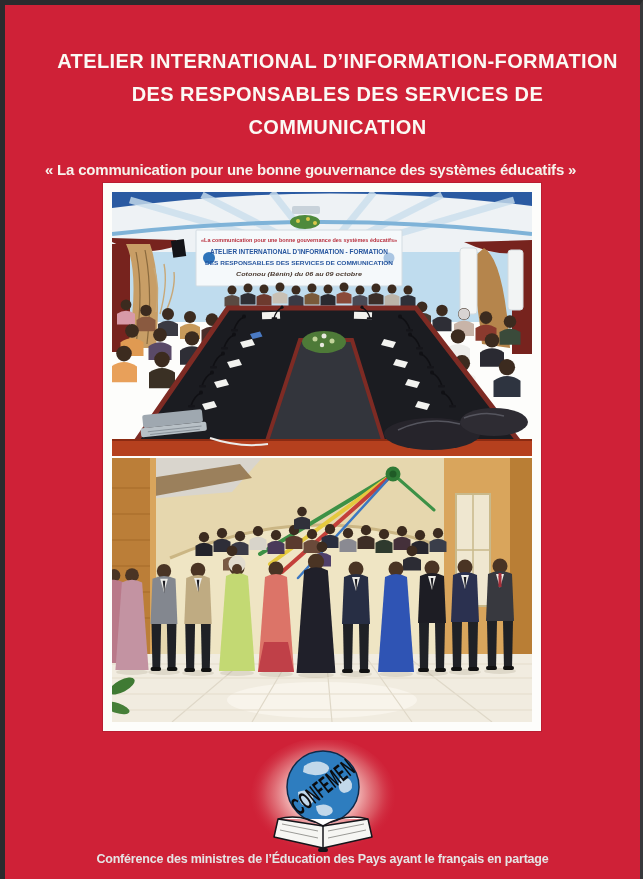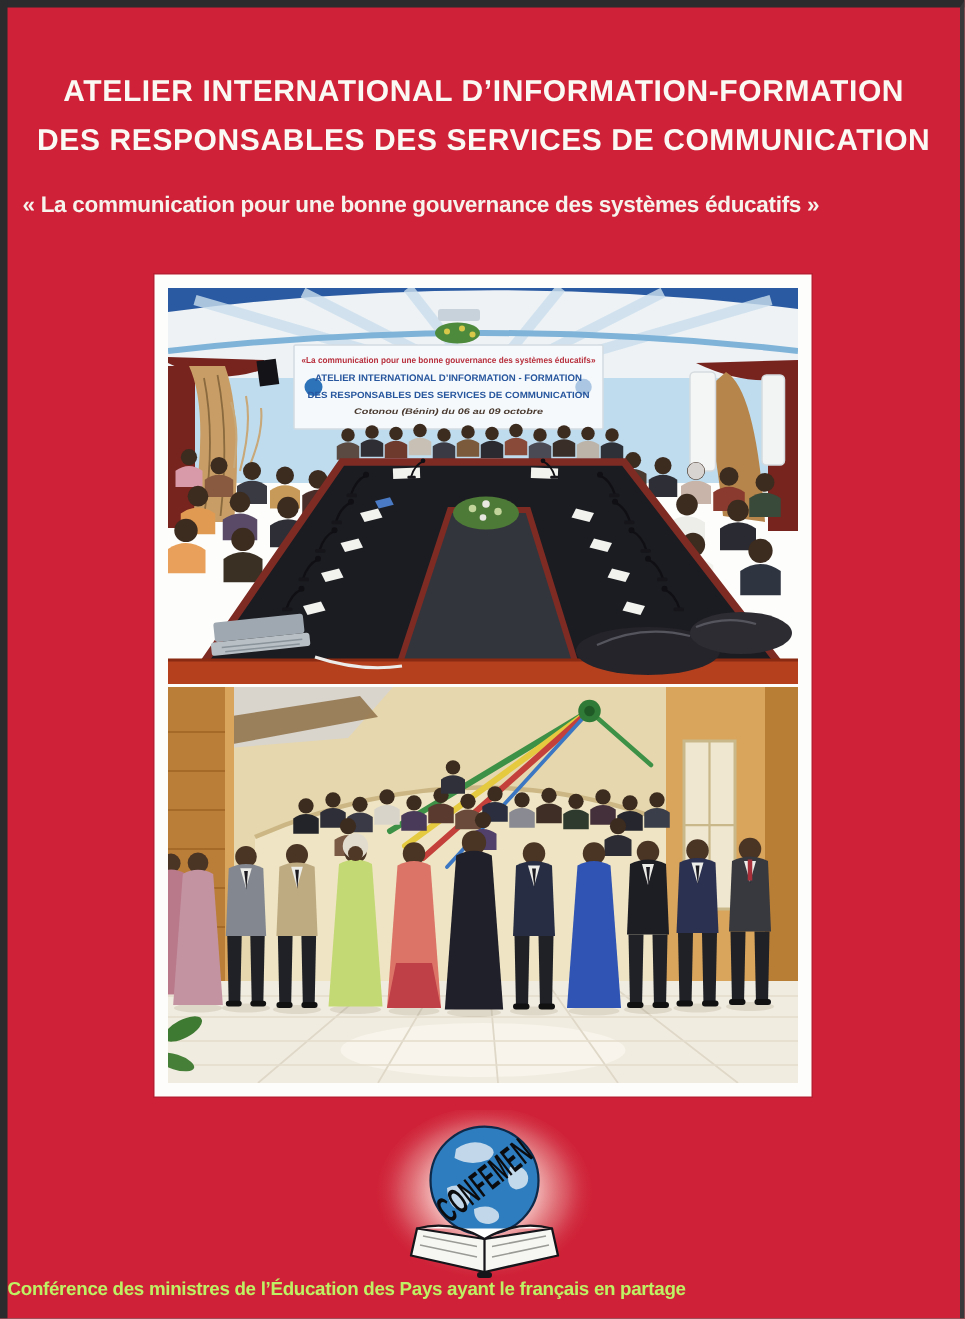--- a/index.html
+++ b/index.html
@@ -1,39 +1,40 @@
 <!DOCTYPE html>
 <html><head>
 <meta charset="utf-8">
 <style>
   html,body{margin:0;padding:0;background:#777;}
   .page{
     position:relative;width:643px;height:879px;box-sizing:border-box;
     background:#CF2137;overflow:hidden;
     border-top:5px solid #2B2B2E;border-left:5px solid #2B2B2E;border-right:3px solid #38383B;
     font-family:"Liberation Sans",sans-serif;
+    padding-left:30px;
   }
   .title{
     margin:40px 10px 0;text-align:center;color:#FBF9F4;font-weight:bold;
     font-size:20px;line-height:33px;letter-spacing:.4px;
   }
   .subtitle{
     margin:17px 10px 0;text-align:left;color:#F6F3EC;font-weight:bold;
     font-size:15px;letter-spacing:-.2px;
   }
   .photo-frame{
     position:absolute;left:98px;top:178px;width:438px;height:548px;
     background:#FDFDFB;padding:9px;box-sizing:border-box;
     box-shadow:0 0 0 1px rgba(120,20,30,.25);
   }
   svg.ph{display:block;}
   .ph + .ph{margin-top:2px;}
   .logo-wrap{position:absolute;left:50%;top:735px;transform:translateX(-50%);width:150px;height:118px;}
   .footer{
-    position:absolute;left:0;right:0;top:847px;color:#bef264;
+    position:absolute;left:0;right:0;top:847px;text-align:center;color:#e5e5e5;
     font-weight:bold;font-size:12.5px;letter-spacing:-.2px;
   }
   svg text{font-family:"Liberation Sans",sans-serif;}
 </style>
 </head>
 <body>
 
 <div class="page">
 
   <div class="title">

